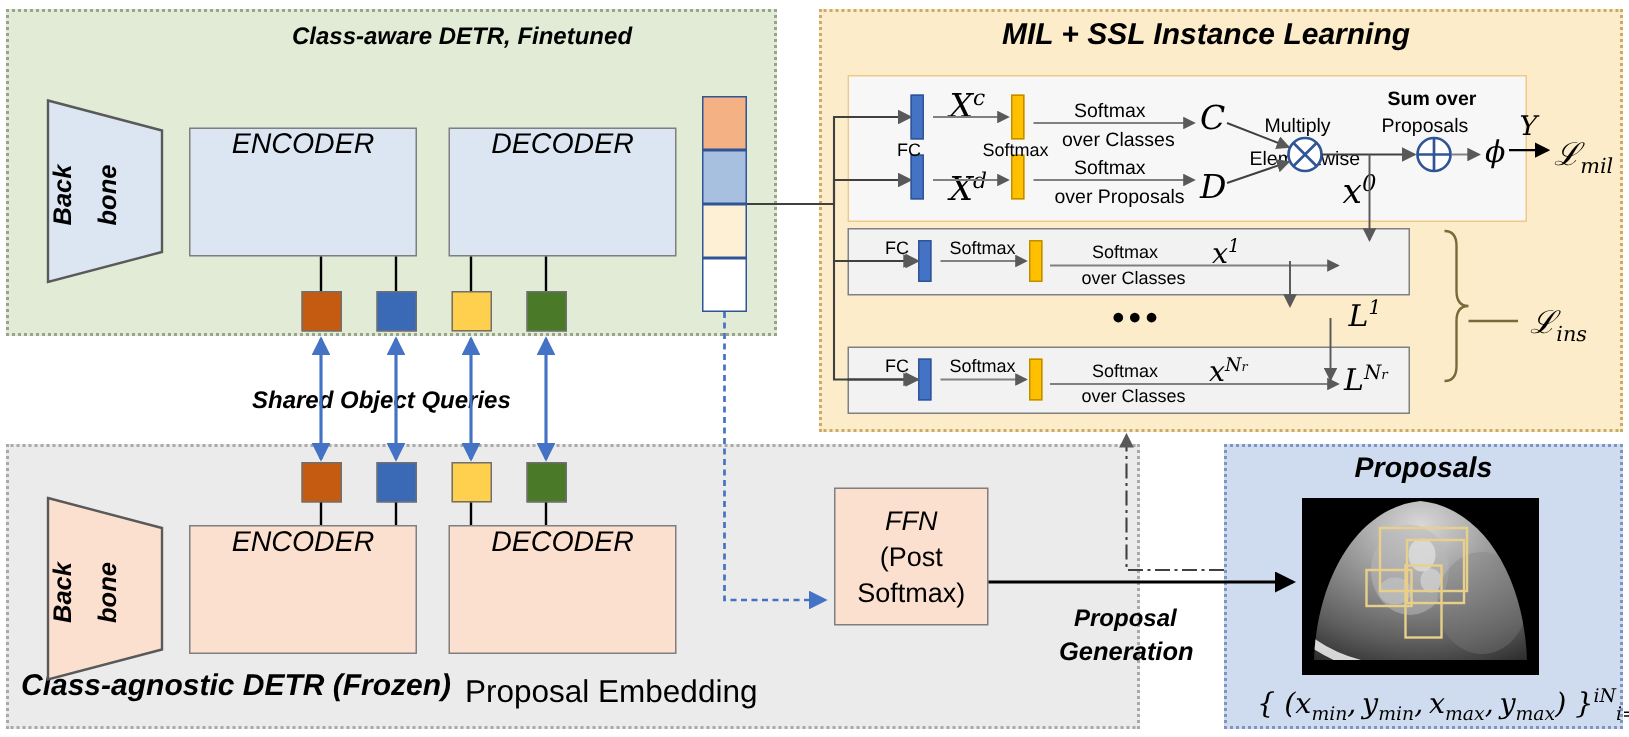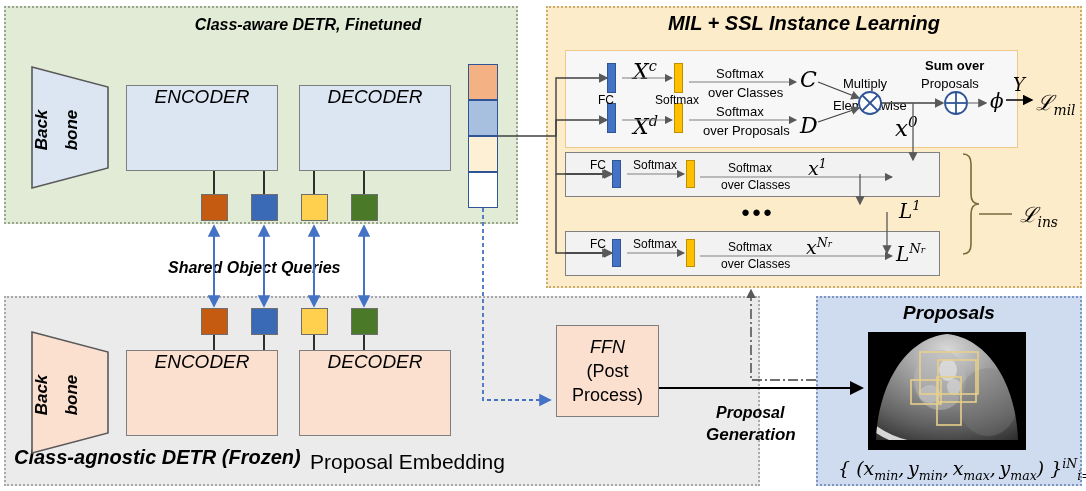--- a/index.html
+++ b/index.html
@@ -114,21 +114,21 @@
   <div class="qbox" style="left:201px;top:308px;width:27px;height:27px;background:#c55a11;"></div>
   <div class="qbox" style="left:251px;top:308px;width:27px;height:27px;background:#3a6ab5;"></div>
   <div class="qbox" style="left:301px;top:308px;width:27px;height:27px;background:#ffd04d;"></div>
   <div class="qbox" style="left:351px;top:308px;width:27px;height:27px;background:#4a7a28;"></div>
 
   <div class="lbl" style="left:310px;top:450px;font-size:21px;">Proposal Embedding</div>
 
   <div class="box b-peach" style="left:556px;top:325px;width:103px;height:92px;flex-direction:column;font-size:18px;line-height:1.35;">
     <span class="italic">FFN</span>
     <span style="font-style:normal;">(Post</span>
-    <span style="font-style:normal;">Process)</span>
+    <span style="font-style:normal;">Softmax)</span>
   </div>
 
   <div class="lbl italic" style="left:716px;top:404px;font-size:16px;font-weight:bold;">Proposal</div>
   <div class="lbl italic" style="left:706px;top:425px;font-size:17px;font-weight:bold;">Generation</div>
 
   <div class="usimg" style="left:868px;top:332px;width:158px;height:118px;">
     <svg width="158" height="118" viewBox="0 0 158 118">
       <defs>
         <radialGradient id="usg" cx="50%" cy="15%" r="95%">
           <stop offset="0%" stop-color="#d8d8d8"></stop>

